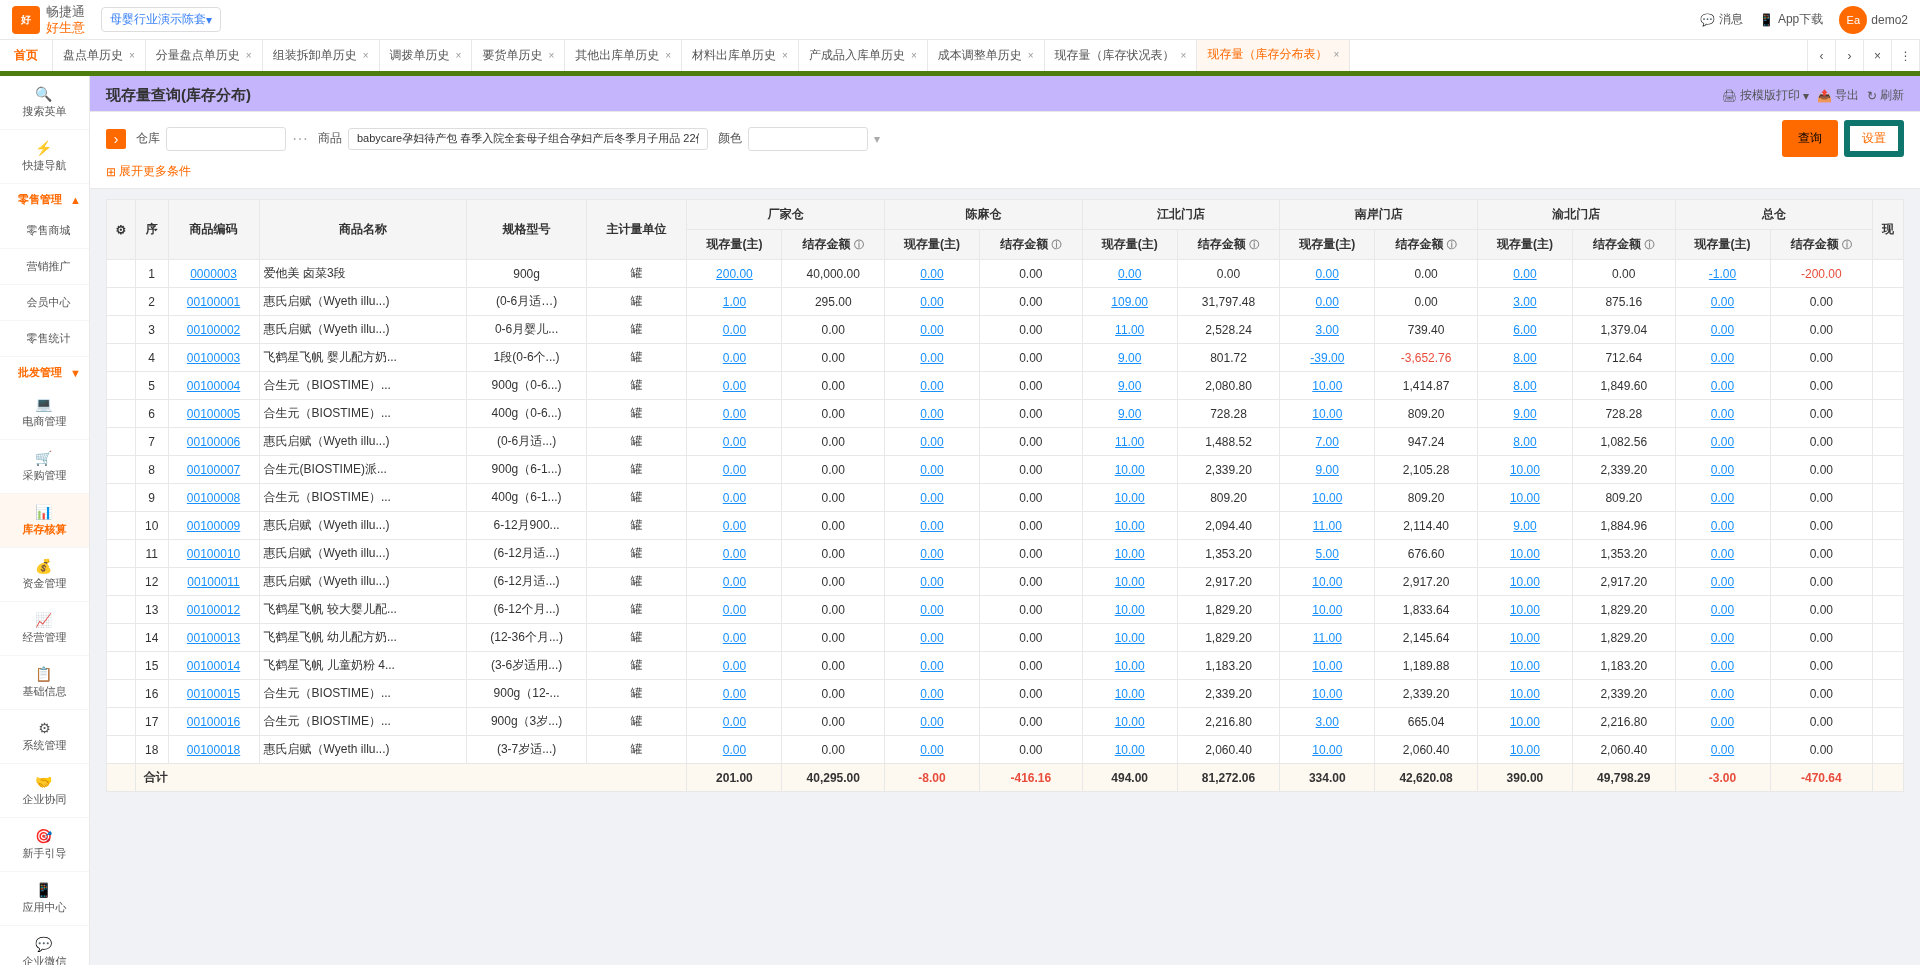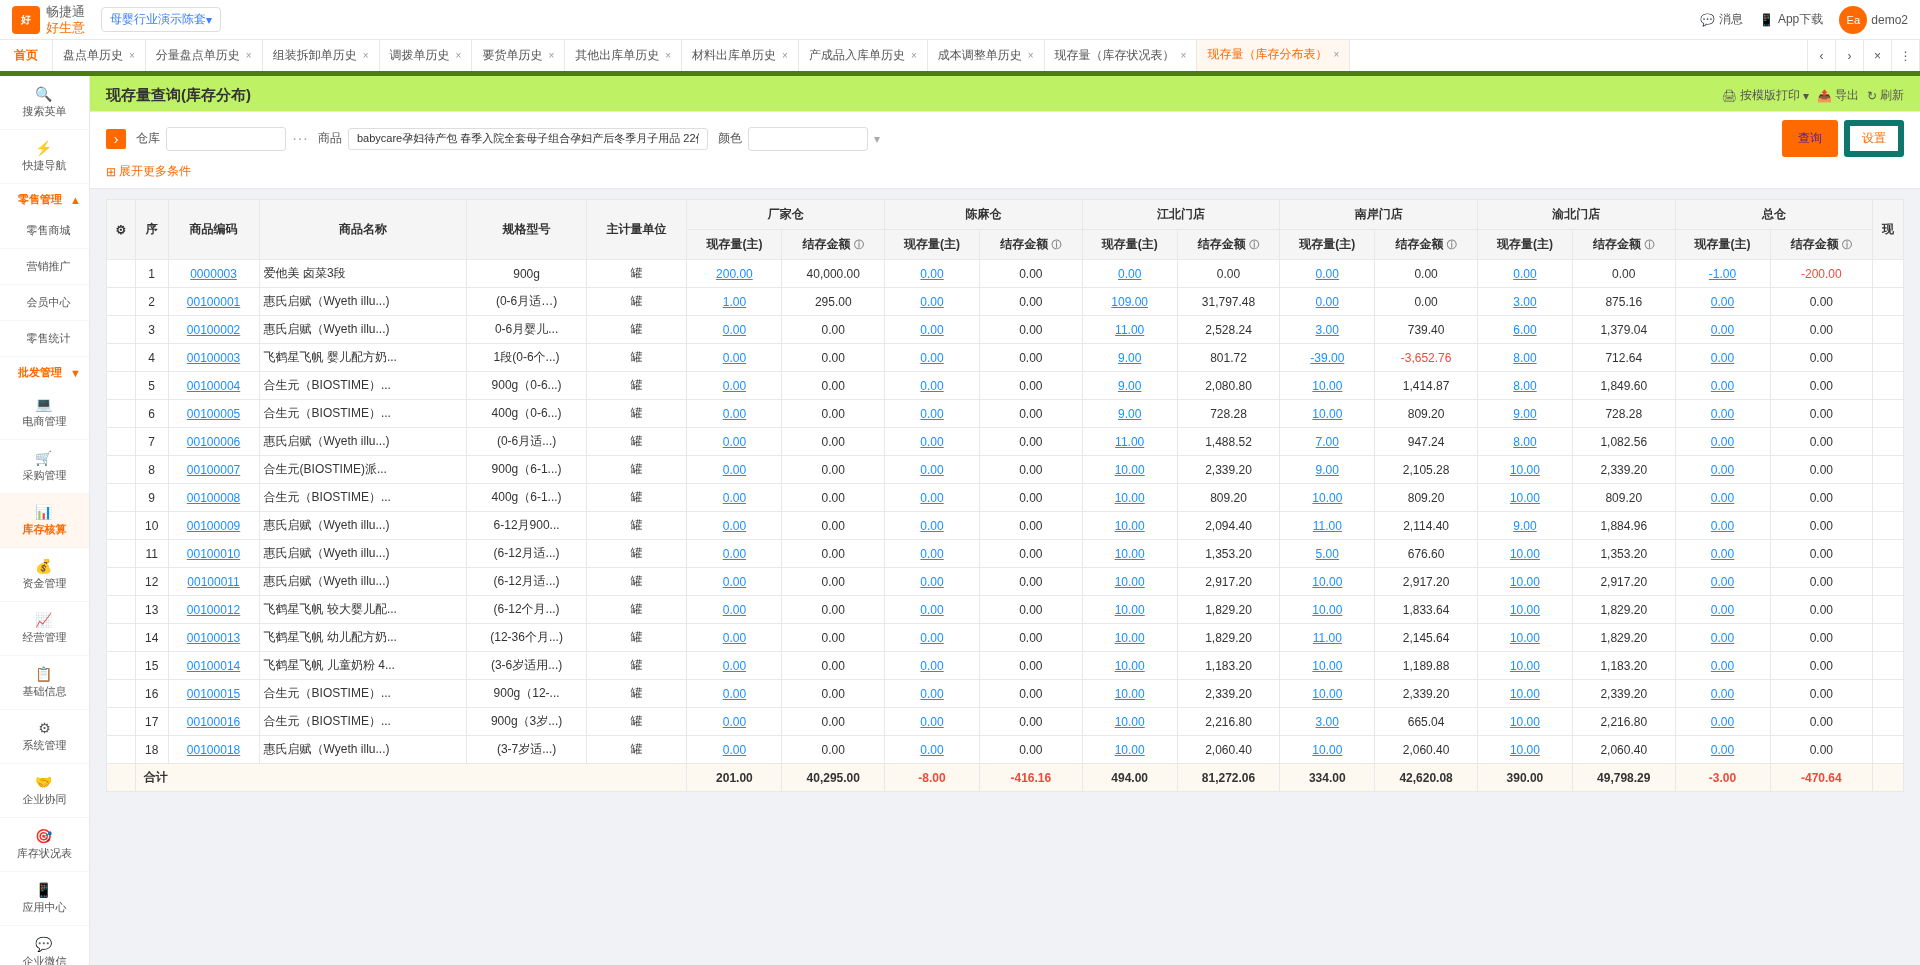--- a/index.html
+++ b/index.html
@@ -32,34 +32,34 @@
     .sidebar { width: 90px; background: #fff; border-right: 1px solid #e8e8e8; display: flex; flex-direction: column; overflow-y: auto; }
     .sidebar-item { padding: 10px 6px; text-align: center; cursor: pointer; font-size: 11px; color: #555; border-bottom: 1px solid #f5f5f5; }
     .sidebar-item.active { color: #ff6a00; background: #fff7f0; font-weight: bold; }
     .sidebar-item .s-icon { font-size: 14px; margin-bottom: 2px; }
     .sidebar-section { display: flex; align-items: center; justify-content: space-between; padding: 8px 8px 6px; font-size: 11px; color: #ff6a00; font-weight: bold; cursor: pointer; margin-left: 10px; }
 
     
     .content { flex: 1; display: flex; flex-direction: column; overflow: hidden; }
 
     
-    .page-header { background: #bef264; padding: 10px 16px 6px; border-bottom: 1px solid #e8e8e8; display: flex; align-items: center; justify-content: space-between; }
+    .page-header { background: #c4b5fd; padding: 10px 16px 6px; border-bottom: 1px solid #e8e8e8; display: flex; align-items: center; justify-content: space-between; }
     .page-title { font-size: 15px; font-weight: bold; color: #333; }
     .page-actions { display: flex; gap: 8px; align-items: center; }
     .page-action-btn { display: flex; align-items: center; gap: 3px; font-size: 12px; color: #555; cursor: pointer; }
 
     
     .filter-area { background: #fff; padding: 8px 16px; border-bottom: 1px solid #e8e8e8; }
     .filter-row { display: flex; align-items: center; gap: 10px; flex-wrap: wrap; }
     .filter-item { display: flex; align-items: center; gap: 6px; }
     .filter-label { font-size: 12px; color: #555; white-space: nowrap; }
     .filter-input { border: 1px solid #ddd; border-radius: 3px; padding: 4px 8px; font-size: 12px; min-width: 80px; outline: none; }
     .filter-input-wide { min-width: 320px; color: #333; }
     .filter-more { display: flex; align-items: center; gap: 3px; color: #ff6a00; cursor: pointer; font-size: 12px; margin: 6px auto 0; }
-    .btn-query { background: #ff6a00; color: #4c1d95; border: none; border-radius: 3px; padding: 5px 16px; cursor: pointer; font-size: 12px; }
+    .btn-query { background: #ff6a00; color: #000000; border: none; border-radius: 3px; padding: 5px 16px; cursor: pointer; font-size: 12px; }
     .btn-settings { background: #fff; color: #ff6a00; border: 6px solid #0f766e; border-radius: 3px; padding: 4px 12px; cursor: pointer; font-size: 12px; }
 
     
     .table-container { flex: 1; overflow: auto; padding: 10px 16px; }
     .data-table { width: 100%; border-collapse: collapse; background: #fff; font-size: 12px; }
     .data-table th { background: #f5f5f5; border: 1px solid #e8e8e8; padding: 6px 4px; text-align: center; font-weight: bold; color: #333; white-space: nowrap; }
     .data-table td { border: 1px solid #e8e8e8; padding: 5px 4px; text-align: center; color: #333; white-space: nowrap; }
     .data-table tr.summary-row td { background: #fef9f0; font-weight: bold; }
     .data-table td.text-left { text-align: left; }
     .data-table td.red { color: #e74c3c; }
@@ -221,21 +221,21 @@
     <div class="sidebar-item">
       <div class="s-icon">⚙</div>
       <div>系统管理</div>
     </div>
     <div class="sidebar-item">
       <div class="s-icon">🤝</div>
       <div>企业协同</div>
     </div>
     <div class="sidebar-item">
       <div class="s-icon">🎯</div>
-      <div>库存状况表</div>
+      <div>新手引导</div>
     </div>
     <div class="sidebar-item">
       <div class="s-icon">📱</div>
       <div>应用中心</div>
     </div>
     <div class="sidebar-item">
       <div class="s-icon">💬</div>
       <div>企业微信</div>
     </div>
 

